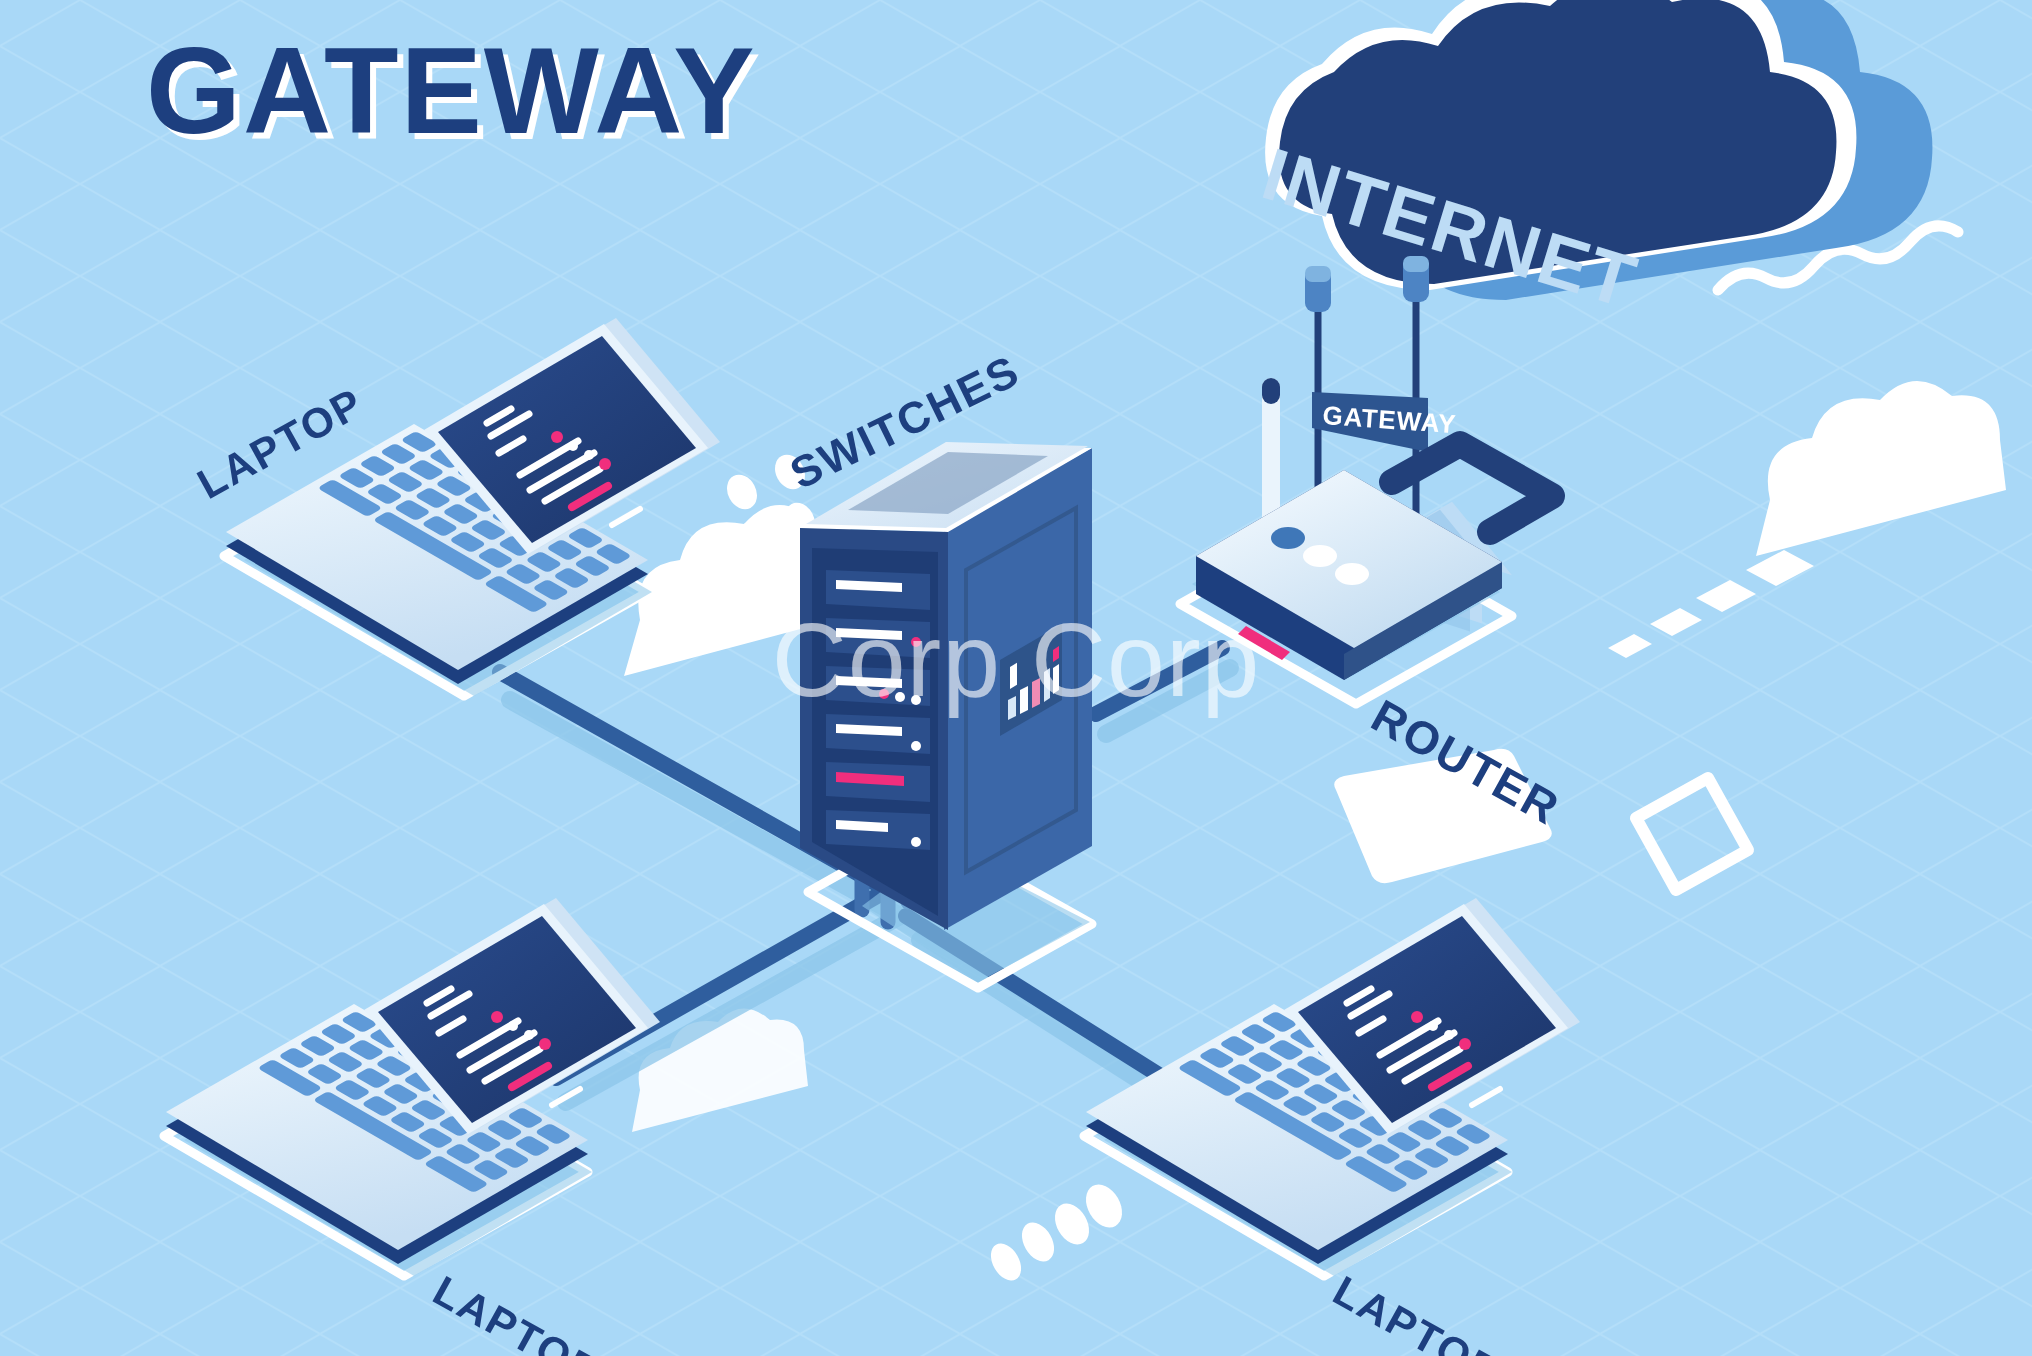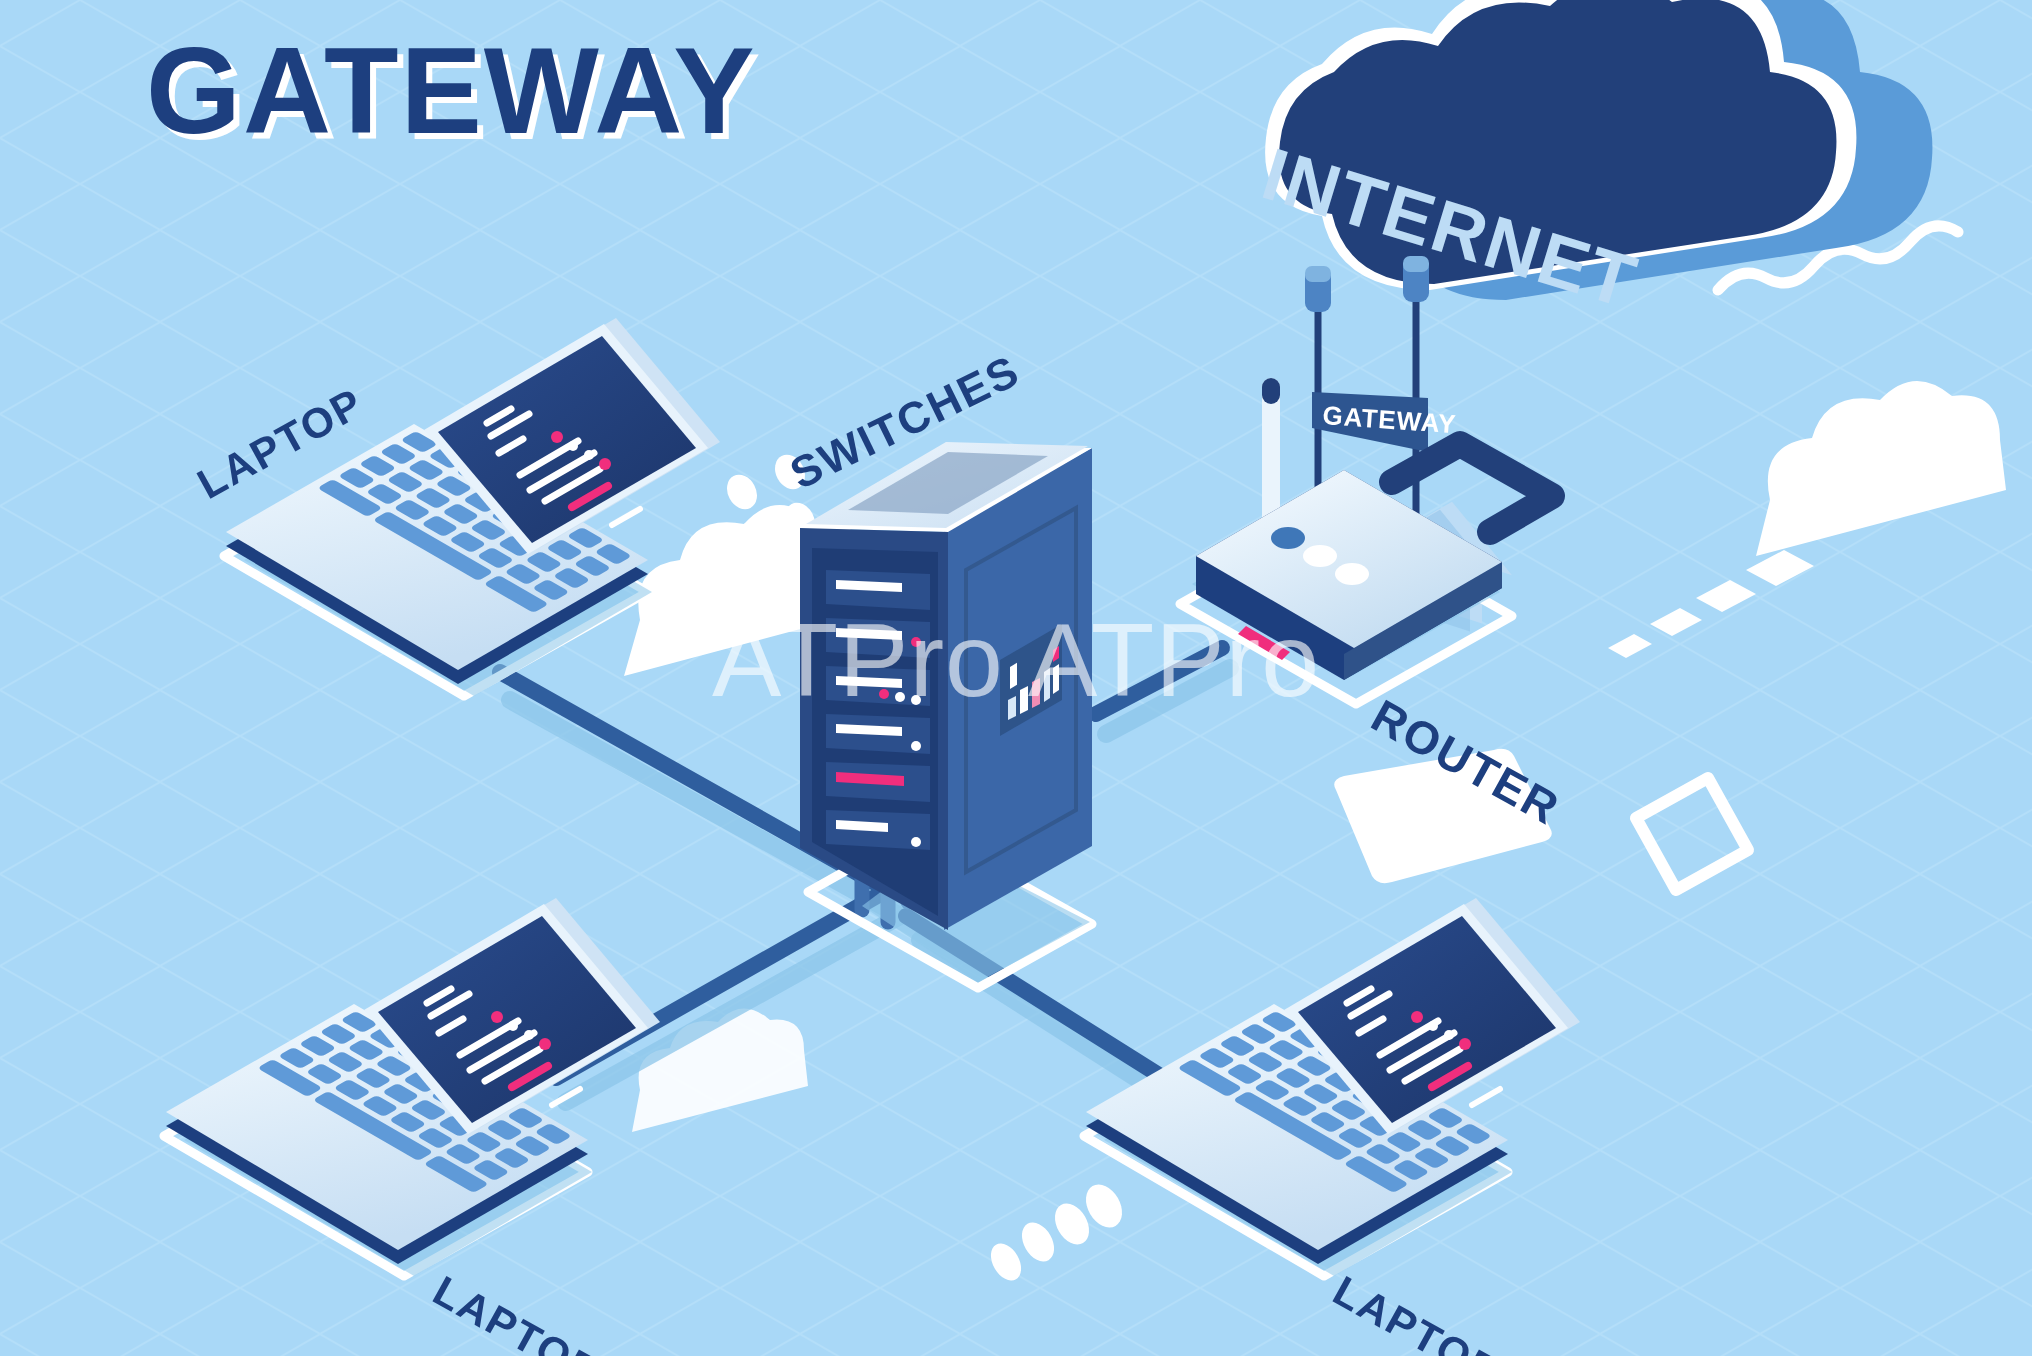--- a/index.html
+++ b/index.html
@@ -332,15 +332,15 @@
       <text x="430" y="1300" fill="#1d3f7f" font-family="'Liberation Sans',sans-serif" font-size="42" font-weight="bold" letter-spacing="2" transform="rotate(29 430 1300)">LAPTOP</text>
     </g>
 
     <g>
       <use href="#laptopSym" x="1060" y="840" width="520" height="460"></use>
       <text x="1330" y="1300" fill="#1d3f7f" font-family="'Liberation Sans',sans-serif" font-size="42" font-weight="bold" letter-spacing="2" transform="rotate(29 1330 1300)">LAPTOP</text>
     </g>
   </svg>
 
   <div class="ttl">GATEWAY</div>
-  <div class="wm">ATPro ATPro</div>
+  <div class="wm">Corp Corp</div>
 
 </div>
 
 </body></html>

